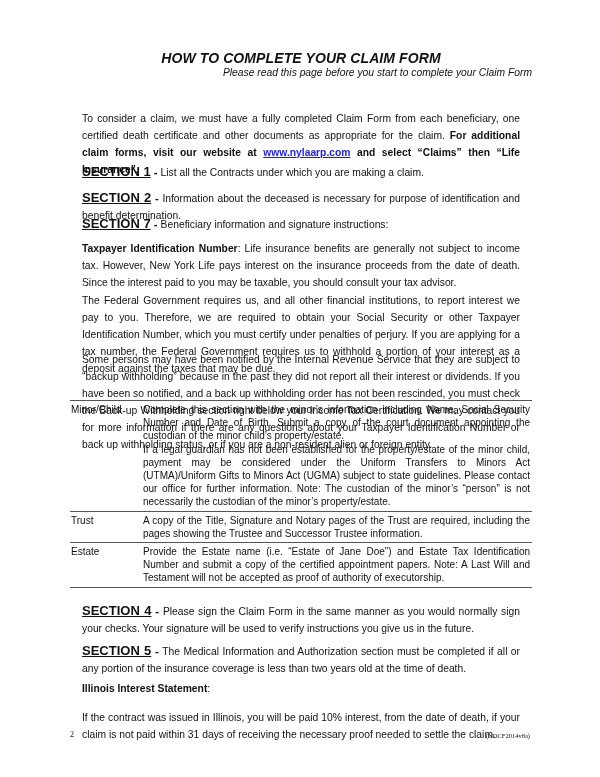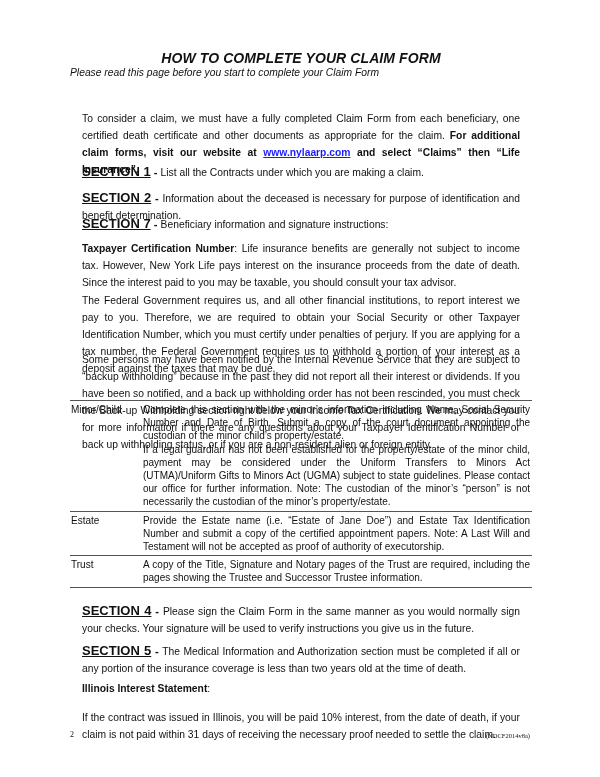--- a/index.html
+++ b/index.html
@@ -6,21 +6,21 @@
   body {
     width: 600px; height: 777px; position: relative; overflow: hidden;
     font-family: "Liberation Sans", sans-serif; color: #111;
   }
   .page { position: absolute; left: 70px; top: 0; width: 462px; }
   .title {
     position: absolute; top: 50px; left: 0; width: 462px; text-align: center;
     font-weight: bold; font-size: 14px; letter-spacing: 0.1px; font-style: italic;
   }
   .subtitle {
-    position: absolute; top: 67px; left: 0; width: 462px; text-align: left;
+    position: absolute; top: 67px; left: 0; width: 462px; text-align: right;
     font-style: italic; font-size: 10.3px;
   }
   p, .blk {
     margin: 12px; font-size: 10.3px; line-height: 17px; text-align: justify;
     text-align-last: left;
   }
   .abs { position: absolute; left: 0; width: 462px; }
   .bold { font-weight: bold; }
   .link { color: #1a1aff; text-decoration: underline; font-weight: bold; }
   .center-italic { text-align: center; text-align-last: center; font-style: italic; font-weight: bold; display: block; }
@@ -58,47 +58,47 @@
 
   <div class="abs" style="top:177px;">
     <p><span class="sec-label">SECTION 2</span><span class="sec-dash"> - </span><span>Information about the deceased is necessary for purpose of identification and benefit determination.</span></p>
   </div>
 
   <div class="abs" style="top:203px;">
     <p><span class="sec-label">SECTION 7</span><span class="sec-dash"> - </span><span>Beneficiary information and signature instructions:</span></p>
   </div>
 
   <div class="abs" style="top:228px;">
-    <p><span class="bold">Taxpayer Certification Number</span><span>: Life insurance benefits are generally not subject to income tax. However, New York Life pays interest on the insurance proceeds from the date of death.  Since the interest paid to you may be taxable, you should consult your tax advisor.</span></p>
+    <p><span class="bold">Taxpayer Identification Number</span><span>: Life insurance benefits are generally not subject to income tax. However, New York Life pays interest on the insurance proceeds from the date of death.  Since the interest paid to you may be taxable, you should consult your tax advisor.</span></p>
   </div>
 
   <div class="abs" style="top:280px;">
     <p>The Federal Government requires us, and all other financial institutions, to report interest we pay to you. Therefore, we are required to obtain your Social Security or other Taxpayer Identification Number, which you must certify under penalties of perjury. If you are applying for a tax number, the Federal Government requires us to withhold a portion of your interest as a deposit against the taxes that may be due.</p>
   </div>
 
   <div class="abs" style="top:339px;">
     <p>Some persons may have been notified by the Internal Revenue Service that they are subject to “backup withholding” because in the past they did not report all their interest or dividends. If you have been so notified, and a back up withholding order has not been rescinded, you must check the Back-up Withholding section right below your Income Tax Certification. We may contact you for more information if there are any questions about your Taxpayer Identification Number or back up withholding status, or if you are a non-resident alien or foreign entity.</p>
   </div>
 
   <table class="rules">
     <tbody>
         <tr>
       <td class="k">Minor/Child</td>
       <td class="v">
         <div>Complete this section with the minor’s information including Name, Social Security Number and Date of Birth.  Submit a copy of the court document appointing the custodian of the minor child’s property/estate.</div>
         <div>If a legal guardian has not been established for the property/estate of the minor child, payment may be considered under the Uniform Transfers to Minors Act (UTMA)/Uniform Gifts to Minors Act (UGMA) subject to state guidelines.  Please contact our office for further information. Note: The custodian of the minor’s “person” is not necessarily the custodian of the minor’s property/estate.</div>
       </td>
     </tr>
     <tr>
+      <td class="k">Trust</td>
+      <td class="v">A copy of the Title, Signature and Notary pages of the Trust are required, including the pages showing the Trustee and Successor Trustee information.</td>
+    </tr>
+    <tr>
       <td class="k">Estate</td>
       <td class="v">Provide the Estate name (i.e. “Estate of Jane Doe”) and Estate Tax Identification Number and submit a copy of the certified appointment papers.  Note: A Last Will and Testament will not be accepted as proof of authority of executorship.</td>
-    </tr>
-    <tr>
-      <td class="k">Trust</td>
-      <td class="v">A copy of the Title, Signature and Notary pages of the Trust are required, including the pages showing the Trustee and Successor Trustee information.</td>
     </tr>
   </tbody>
     </table>
 
   <div class="abs" style="top:590px;">
     <p><span class="sec-label">SECTION 4</span><span class="sec-dash"> - </span><span>Please sign the Claim Form in the same manner as you would normally sign your checks. Your signature will be used to verify instructions you give us in the future.</span></p>
   </div>
 
   <div class="abs" style="top:630px;">
     <p><span class="sec-label">SECTION 5</span><span class="sec-dash"> - </span><span>The Medical Information and Authorization section must be completed if all or any portion of the insurance coverage is less than two years old at the time of death.</span></p>

